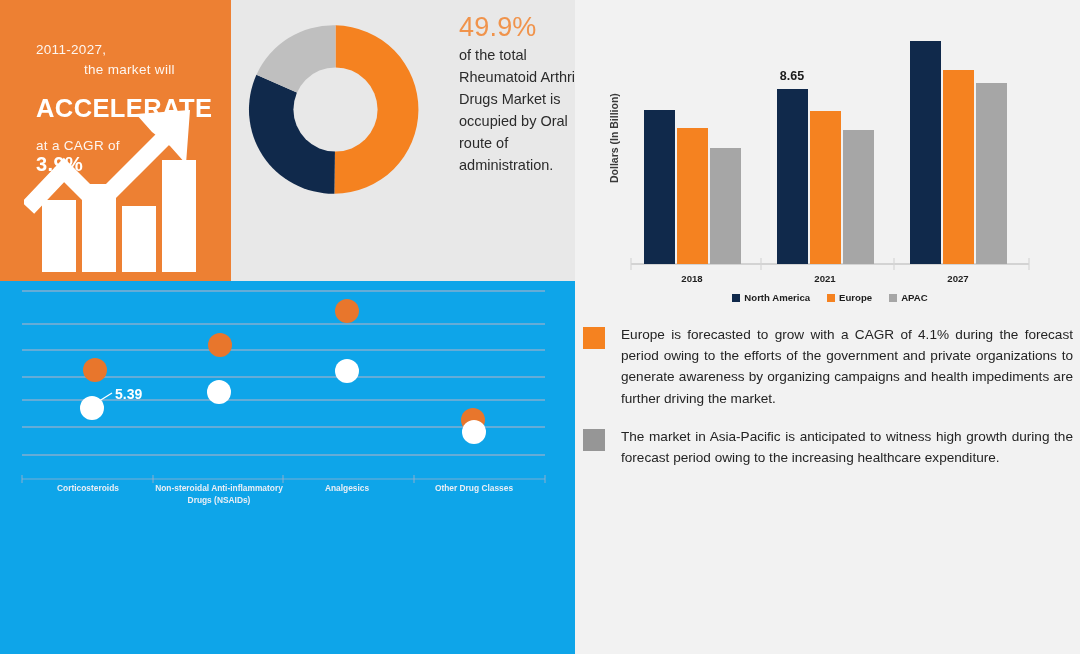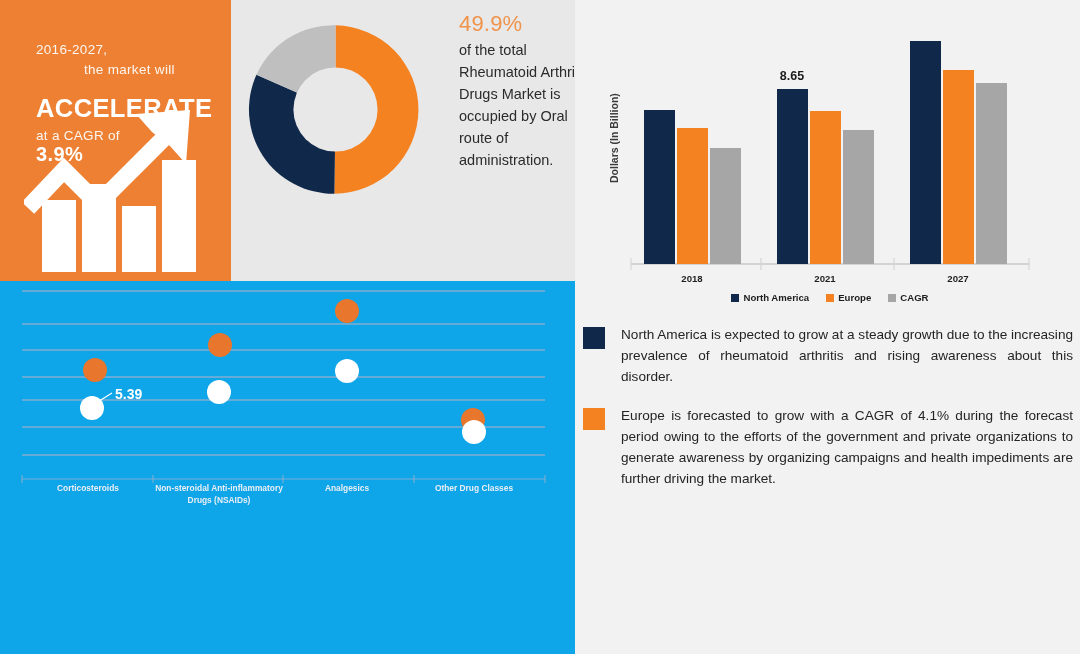--- a/index.html
+++ b/index.html
@@ -12,32 +12,32 @@
 
   
   .orange-panel{
     position:absolute;left:0;top:0;width:231px;height:281px;
     background:#ED8033;overflow:hidden;
   }
   .accel-text{position:absolute;left:36px;top:40px;width:185px;color:#ffffff;}
   .accel-l1{font-size:13.5px;letter-spacing:.3px;opacity:.93;line-height:1.45;}
   .accel-l2{font-size:13.5px;letter-spacing:.3px;opacity:.93;line-height:1.45;margin-left:48px;}
   .accel-big{font-size:25.5px;font-weight:700;letter-spacing:.4px;line-height:1.25;margin-top:14px;}
-  .accel-l3{font-size:13.5px;letter-spacing:.3px;opacity:.93;margin-top:3px;}
+  .accel-l3{font-size:13.5px;letter-spacing:.3px;opacity:.93;margin-top:13px;}
   .accel-cagr{font-size:20px;font-weight:700;letter-spacing:.4px;line-height:1.15;}
   .growth-svg{position:absolute;left:24px;top:108px;}
 
   
   .grey-panel{
     position:absolute;left:231px;top:0;width:344px;height:281px;
     background:#e8e8e8;
   }
   .donut{position:absolute;left:13px;top:18px;}
   .headline{position:absolute;left:228px;top:12px;width:145px;}
-  .hl-pct{font-size:22px;color:#F0934B;font-weight:400;line-height:1.12;letter-spacing:.2px;}
+  .hl-pct{font-size:27px;color:#F0934B;font-weight:400;line-height:1.12;letter-spacing:.2px;}
   .hl-body{font-size:14.5px;color:#2b2b2b;line-height:1.52;margin-top:2px;}
   .sub-para{
     position:absolute;left:9px;top:216px;width:334px;
     font-size:13.4px;color:#262626;line-height:1.55;text-align:justify;
   }
 
   
   .navy-panel{
     position:absolute;left:0;top:281px;width:575px;height:451px;
     background:#0ea5e9;
@@ -61,21 +61,21 @@
   .rb-sw{width:22px;height:22px;flex:0 0 auto;margin-top:3px;}
   .rb-txt{font-size:13.6px;line-height:1.56;color:#242424;text-align:justify;}
 </style>
 </head>
 <body>
 
 <div class="page">
 
   <div class="orange-panel">
     <div class="accel-text">
-      <div class="accel-l1">2016-2027,</div>
+      <div class="accel-l1">2011-2027,</div>
       <div class="accel-l2">the market will</div>
       <div class="accel-big">ACCELERATE</div>
       <div class="accel-l3">at a CAGR of</div>
       <div class="accel-cagr">3.9%</div>
     </div>
     <svg class="growth-svg" width="185" height="165" viewBox="0 0 185 165">
 
       <polygon points="18,164 18,92 52,92 52,164" fill="#ffffff"></polygon>
       <polygon points="58,164 58,76 92,76 92,164" fill="#ffffff"></polygon>
       <polygon points="98,164 98,98 132,98 132,164" fill="#ffffff"></polygon>
@@ -189,29 +189,29 @@
       <div class="bl-item">
         <span class="bl-sw" style="background:#10294B"></span>
         <span class="bl-txt">North America</span>
       </div>
       <div class="bl-item">
         <span class="bl-sw" style="background:#F58220"></span>
         <span class="bl-txt">Europe</span>
       </div>
       <div class="bl-item">
         <span class="bl-sw" style="background:#A6A6A6"></span>
-        <span class="bl-txt">CAGR</span>
+        <span class="bl-txt">APAC</span>
       </div>
     </div>
 
     <div class="rbullets">
-      <div class="rb">
-        <span class="rb-sw" style="background:#10294B"></span>
-        <span class="rb-txt">North America is expected to grow at a steady growth due to the increasing prevalence of rheumatoid arthritis and rising awareness about this disorder.</span>
-      </div>
       <div class="rb">
         <span class="rb-sw" style="background:#F58220"></span>
         <span class="rb-txt">Europe is forecasted to grow with a CAGR of 4.1% during the forecast period owing to the efforts of the government and private organizations to generate awareness by organizing campaigns and health impediments are further driving the market.</span>
       </div>
+      <div class="rb">
+        <span class="rb-sw" style="background:#969696"></span>
+        <span class="rb-txt">The market in Asia-Pacific is anticipated to witness high growth during the forecast period owing to the increasing healthcare expenditure.</span>
+      </div>
     </div>
 
   </div>
 </div>
 
 </body></html>

